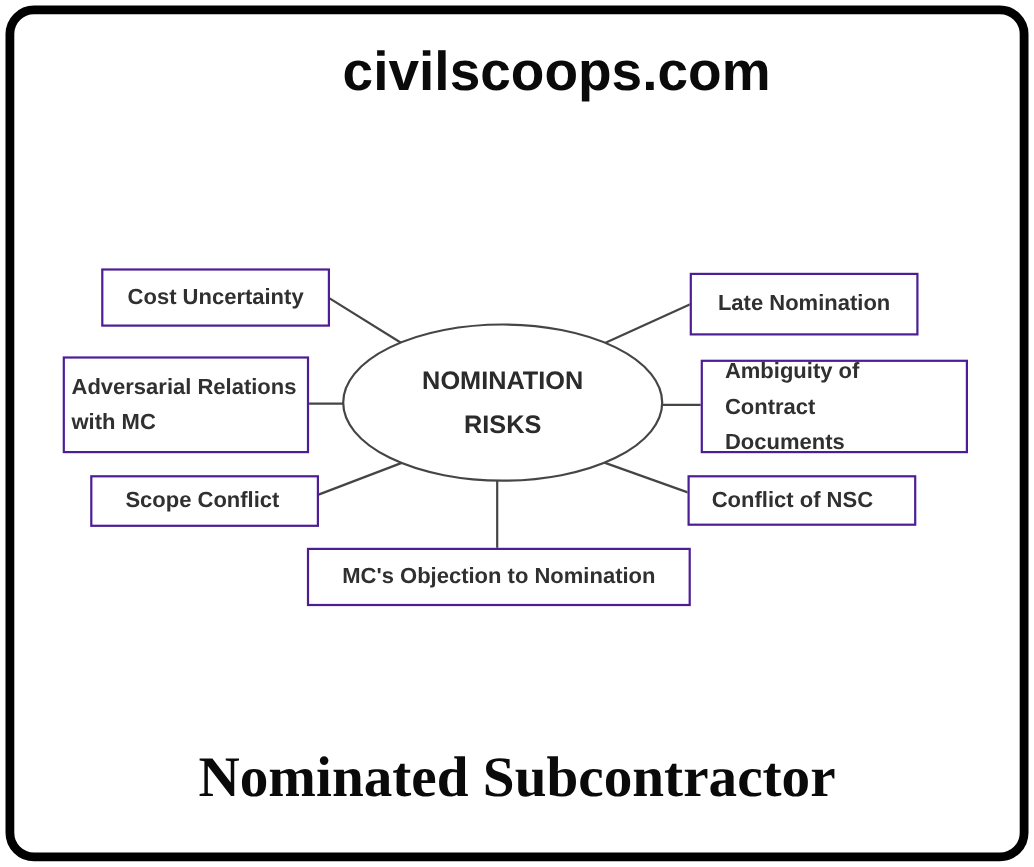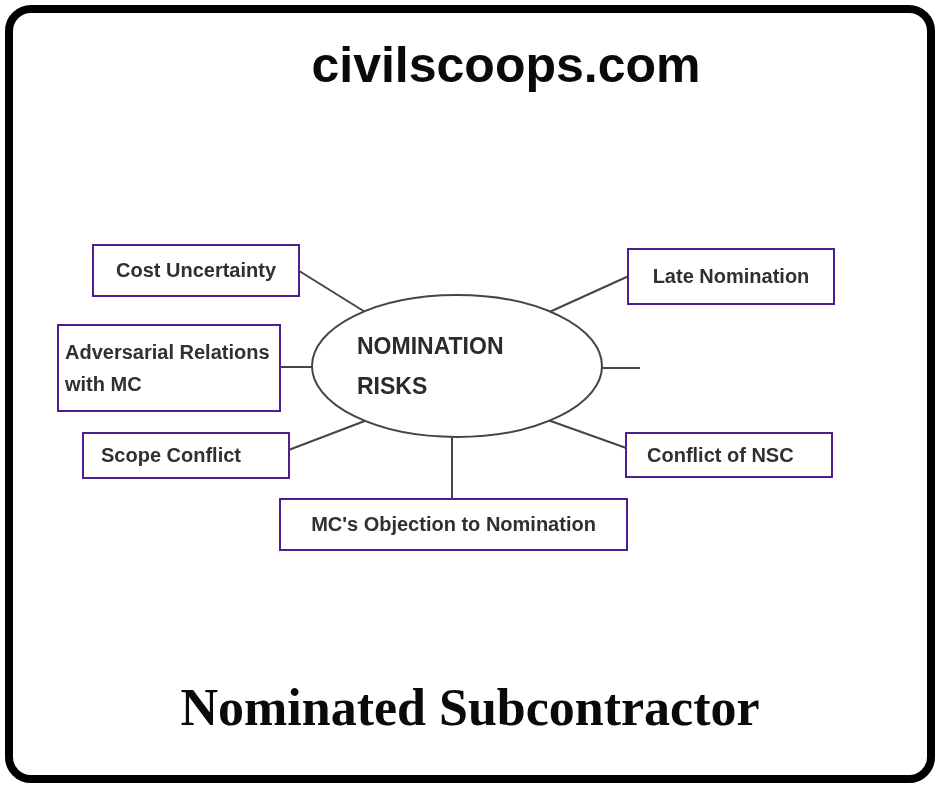--- a/index.html
+++ b/index.html
@@ -64,29 +64,29 @@
     font-size: 20px;
     display: flex;
     align-items: center;
     z-index: 1;
   }
   .node.centered { justify-content: center; text-align: center; }
   .n-cost       { left: 92px;  top: 244px; width: 208px; height: 53px; }
   .n-late       { left: 627px; top: 248px; width: 208px; height: 57px; }
   .n-adversarial{ left: 57px;  top: 324px; width: 224px; height: 88px; padding-left: 6px; padding-right: 8px; line-height: 32px; }
   .n-ambiguity  { left: 637px; top: 327px; width: 243px; height: 85px; padding-left: 20px; padding-right: 26px; line-height: 32px; }
-  .n-scope      { left: 82px;  top: 432px; width: 208px; height: 47px; padding-left: 17px; }
+  .n-scope      { left: 82px;  top: 432px; width: 208px; height: 47px; padding-left: 30px; }
   .n-default    { left: 625px; top: 432px; width: 208px; height: 46px; padding-left: 20px; }
   .n-objection  { left: 279px; top: 498px; width: 349px; height: 53px; }
   .center-label {
     position: absolute;
     left: 357px;
     top: 326px;
     width: 200px;
-    text-align: left;
+    text-align: center;
     font-size: 23px;
     font-weight: bold;
     color: #2b2b2b;
     line-height: 40px;
     z-index: 2;
   }
 </style>
 </head>
 <body>
 
@@ -110,20 +110,21 @@
     </svg>
 
     <div class="center-label">NOMINATION RISKS</div>
 
     <div class="node n-cost centered">Cost Uncertainty</div>
 
     <div class="node n-late centered">Late Nomination</div>
 
     <div class="node n-adversarial">Adversarial Relations with MC</div>
 
+    <div class="node n-ambiguity">Ambiguity of Contract Documents</div>
 
     <div class="node n-scope">Scope Conflict</div>
 
     <div class="node n-default">Conflict of NSC</div>
 
     <div class="node n-objection centered">MC's Objection to Nomination</div>
 
   </div>
 
   <div class="caption">Nominated Subcontractor</div>

